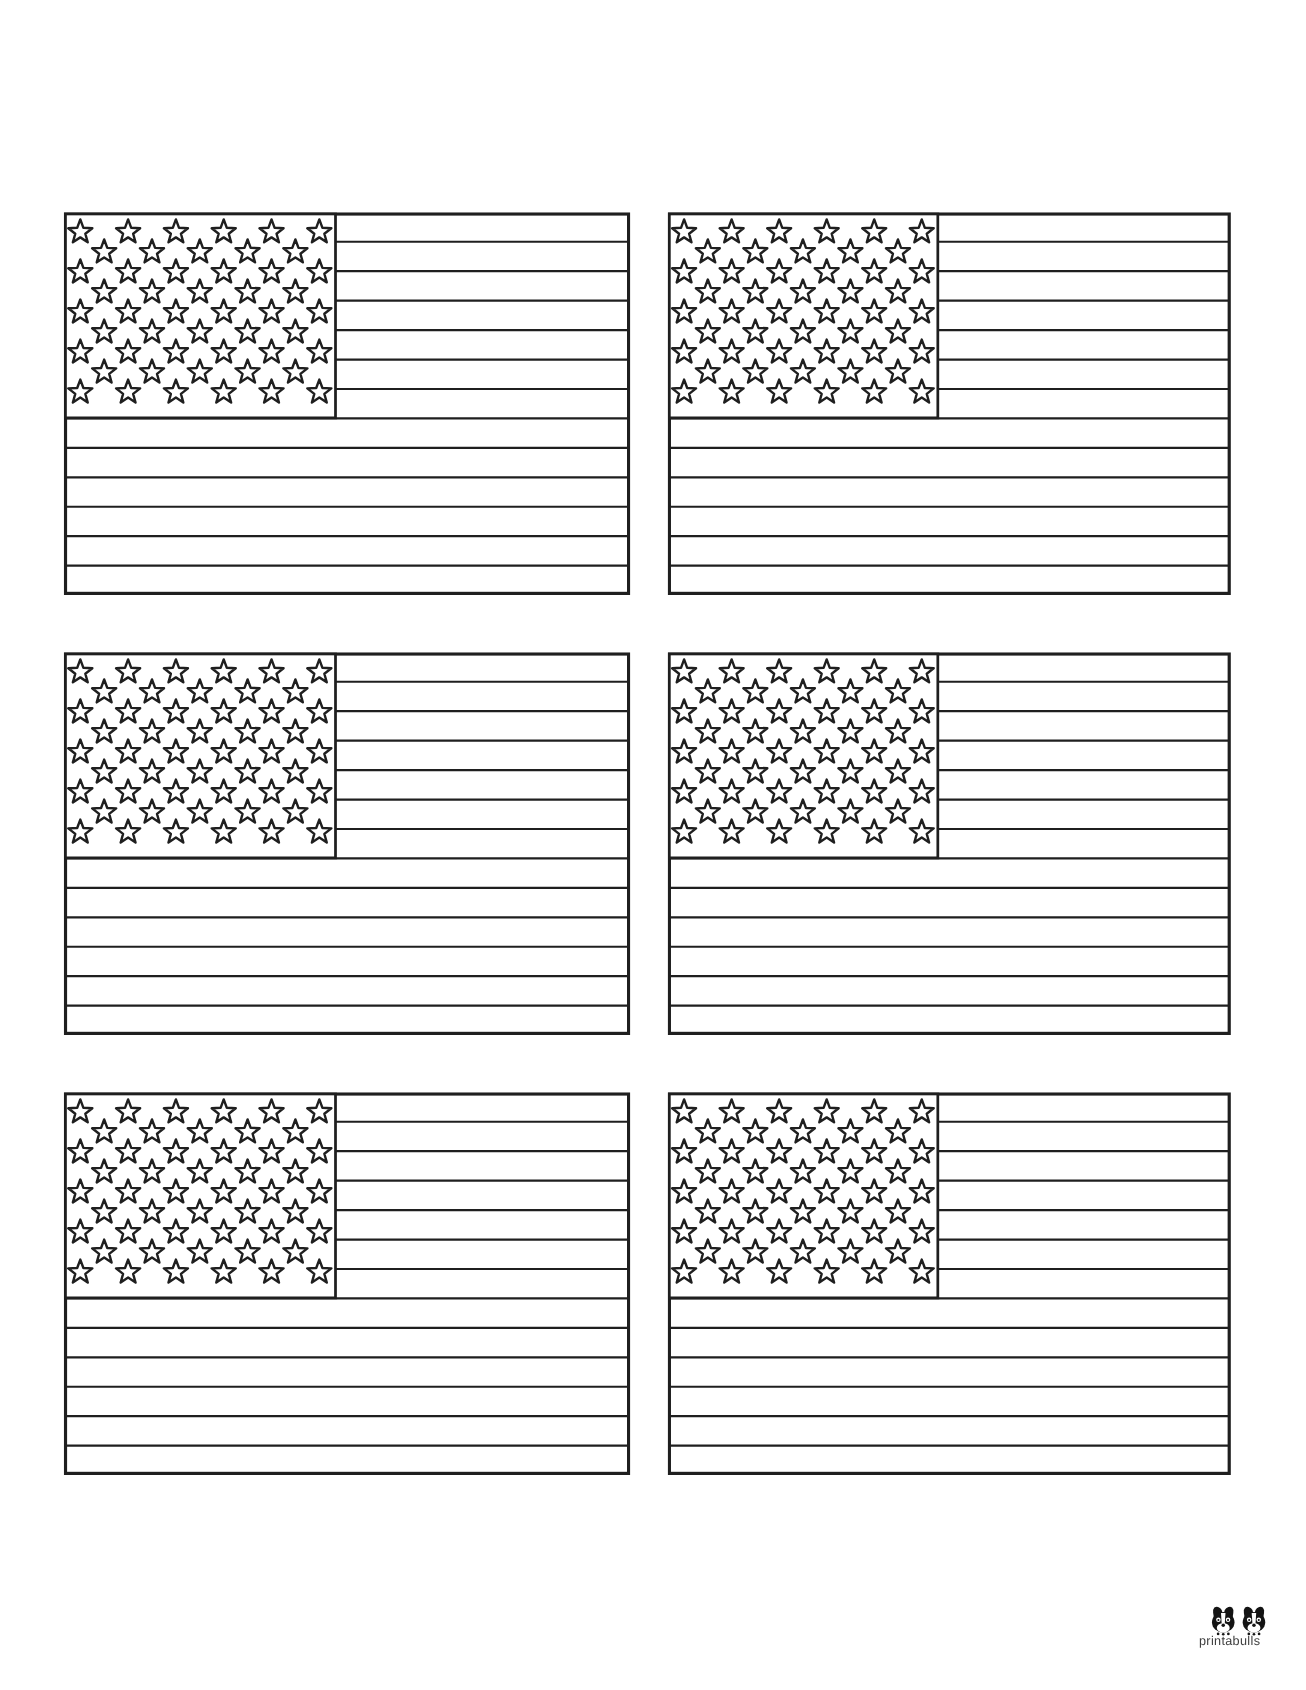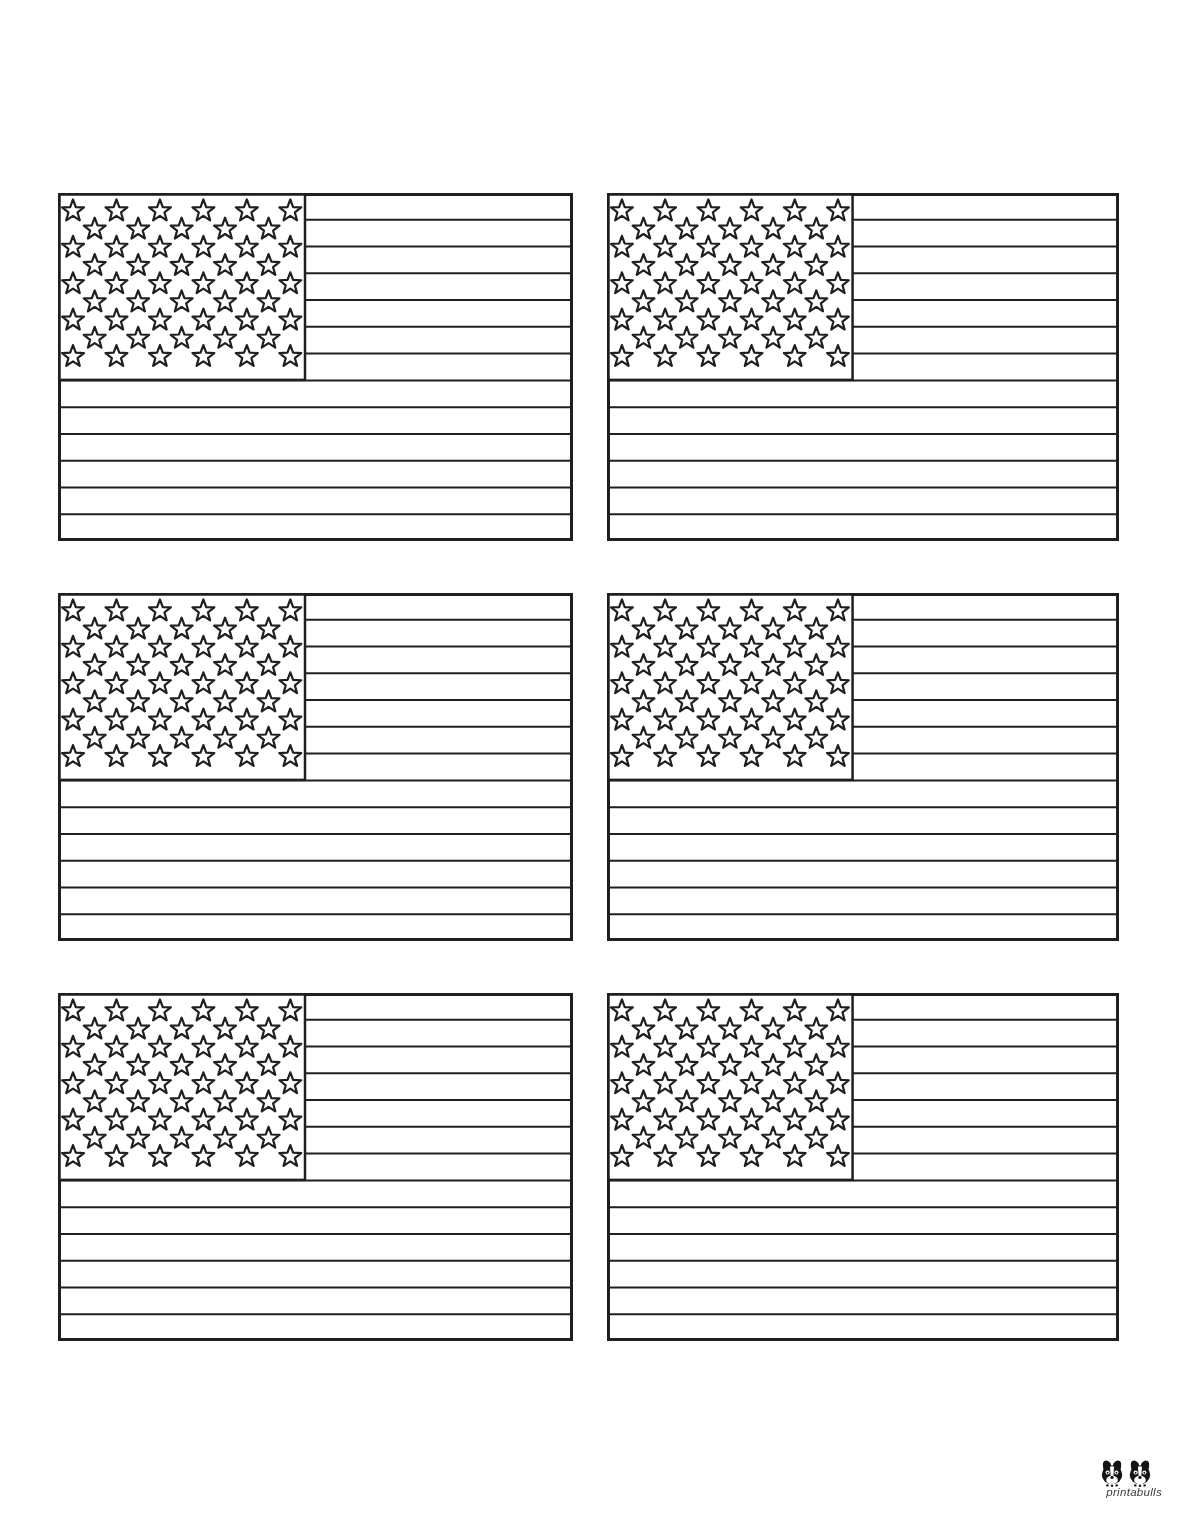--- a/index.html
+++ b/index.html
@@ -15,22 +15,21 @@
     position:absolute;left:58px;top:193px;
     display:grid;
     grid-template-columns:515px 512px;
     grid-template-rows:348px 348px 348px;
     column-gap:34px;row-gap:52px;
   }
   .flag{position:relative;}
   .flag svg{display:block;width:100%;height:100%;}
   .brand{
     position:absolute;left:1090px;top:1457px;width:72px;
-    text-align:right;
-    font-style:italic;
+    text-align:left;
   }
   .brand svg{display:block;margin:0 auto;width:54px;height:30px;}
   .brand-name{
     font-size:11.5px;line-height:12px;letter-spacing:0.3px;
     margin-top:-1px;
   }
 </style>
 </head>
 <body style="background: rgb(255, 255, 255);">
 

